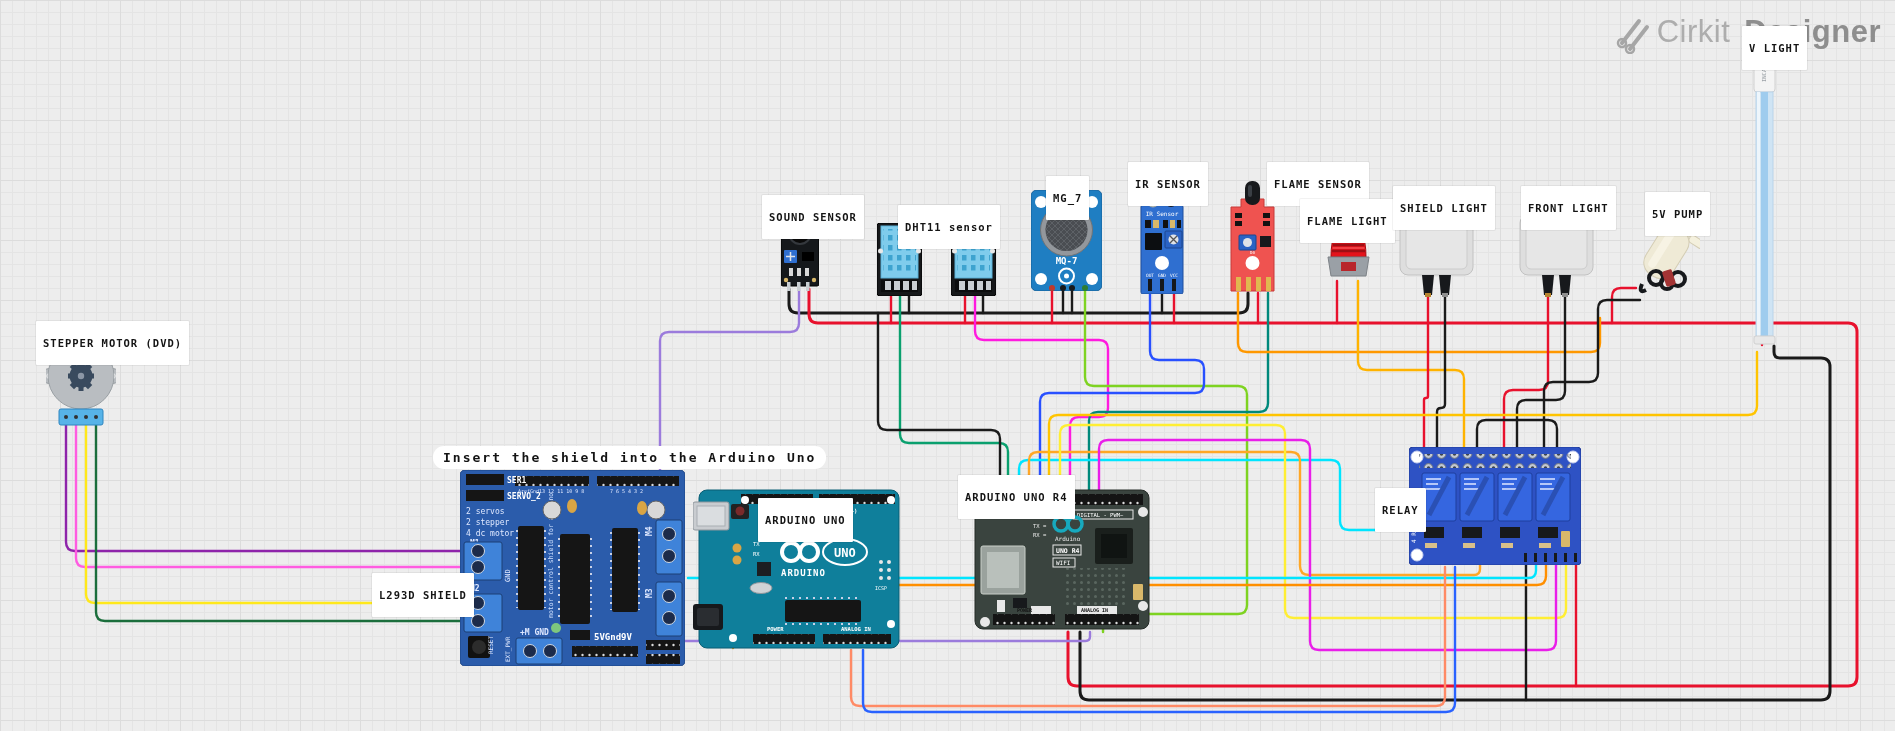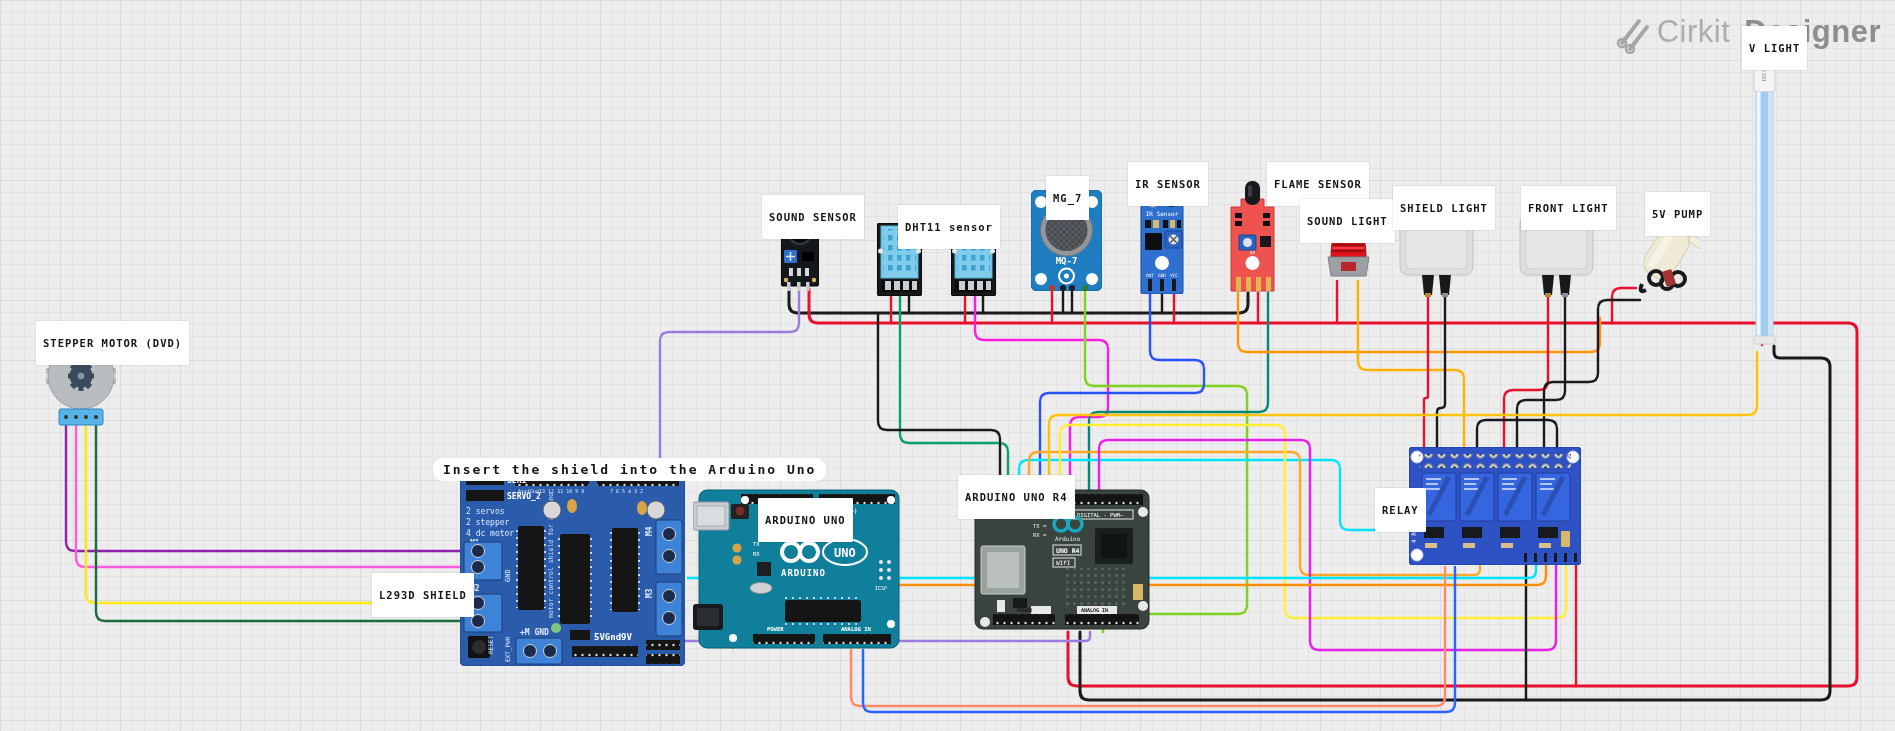--- a/index.html
+++ b/index.html
@@ -19,21 +19,21 @@
   #wires{position:absolute;left:0;top:0;z-index:5;}
   .tag{
     position:absolute;z-index:30;background:#ffffff;border-radius:1px;
     padding:16px 7px;font:700 10.5px "DejaVu Sans Mono",monospace;
     letter-spacing:1px;color:#141414;white-space:nowrap;
     box-shadow:0 0 0 1px rgba(0,0,0,.05);
   }
   .note{
     position:absolute;z-index:30;background:#ffffff;border-radius:11px;
     padding:4px 10px;font:700 13px "DejaVu Sans Mono",monospace;
-    letter-spacing:2px;color:#141414;white-space:nowrap;margin-top:12px;
+    letter-spacing:2px;color:#141414;white-space:nowrap;
   }
   #brand{
     position:absolute;right:14px;top:14px;z-index:20;display:flex;align-items:flex-start;gap:6px;
     font-family:"Liberation Sans",sans-serif;user-select:none;
   }
   #brand .light{font-size:31px;font-weight:400;color:#adadad;letter-spacing:.5px;}
   #brand .bold{font-size:31px;font-weight:800;color:#8e8e8e;letter-spacing:.5px;margin-left:8px;}
 </style>
 </head>
 <body>
@@ -124,21 +124,21 @@
   <div class="tag" style="left:36px;top:321px">STEPPER MOTOR (DVD)</div>
   <div class="note" style="left:433px;top:446px">Insert the shield into the Arduino Uno</div>
   <div class="tag" style="left:372px;top:573px">L293D SHIELD</div>
   <div class="tag" style="left:758px;top:498px">ARDUINO UNO</div>
   <div class="tag" style="left:958px;top:475px">ARDUINO UNO R4</div>
   <div class="tag" style="left:762px;top:195px">SOUND SENSOR</div>
   <div class="tag" style="left:898px;top:205px">DHT11 sensor</div>
   <div class="tag" style="left:1046px;top:176px">MG_7</div>
   <div class="tag" style="left:1128px;top:162px">IR SENSOR</div>
   <div class="tag" style="left:1267px;top:162px">FLAME SENSOR</div>
-  <div class="tag" style="left:1300px;top:199px">SOUND LIGHT</div>
+  <div class="tag" style="left:1300px;top:199px">FLAME LIGHT</div>
   <div class="tag" style="left:1393px;top:186px">SHIELD LIGHT</div>
   <div class="tag" style="left:1521px;top:186px">FRONT LIGHT</div>
   <div class="tag" style="left:1645px;top:192px">5V PUMP</div>
   <div class="tag" style="left:1742px;top:26px">V LIGHT</div>
   <div class="tag" style="left:1375px;top:488px">RELAY</div>
 
   <div class="comp" style="left:46px;top:336px">
     <svg width="70" height="92" viewBox="0 0 70 92">
       <circle cx="3.5" cy="40" r="7.5" fill="#b9bdc1" stroke="#979ca0"></circle>
         <circle cx="3.5" cy="40" r="3" fill="#ffffff"></circle>

